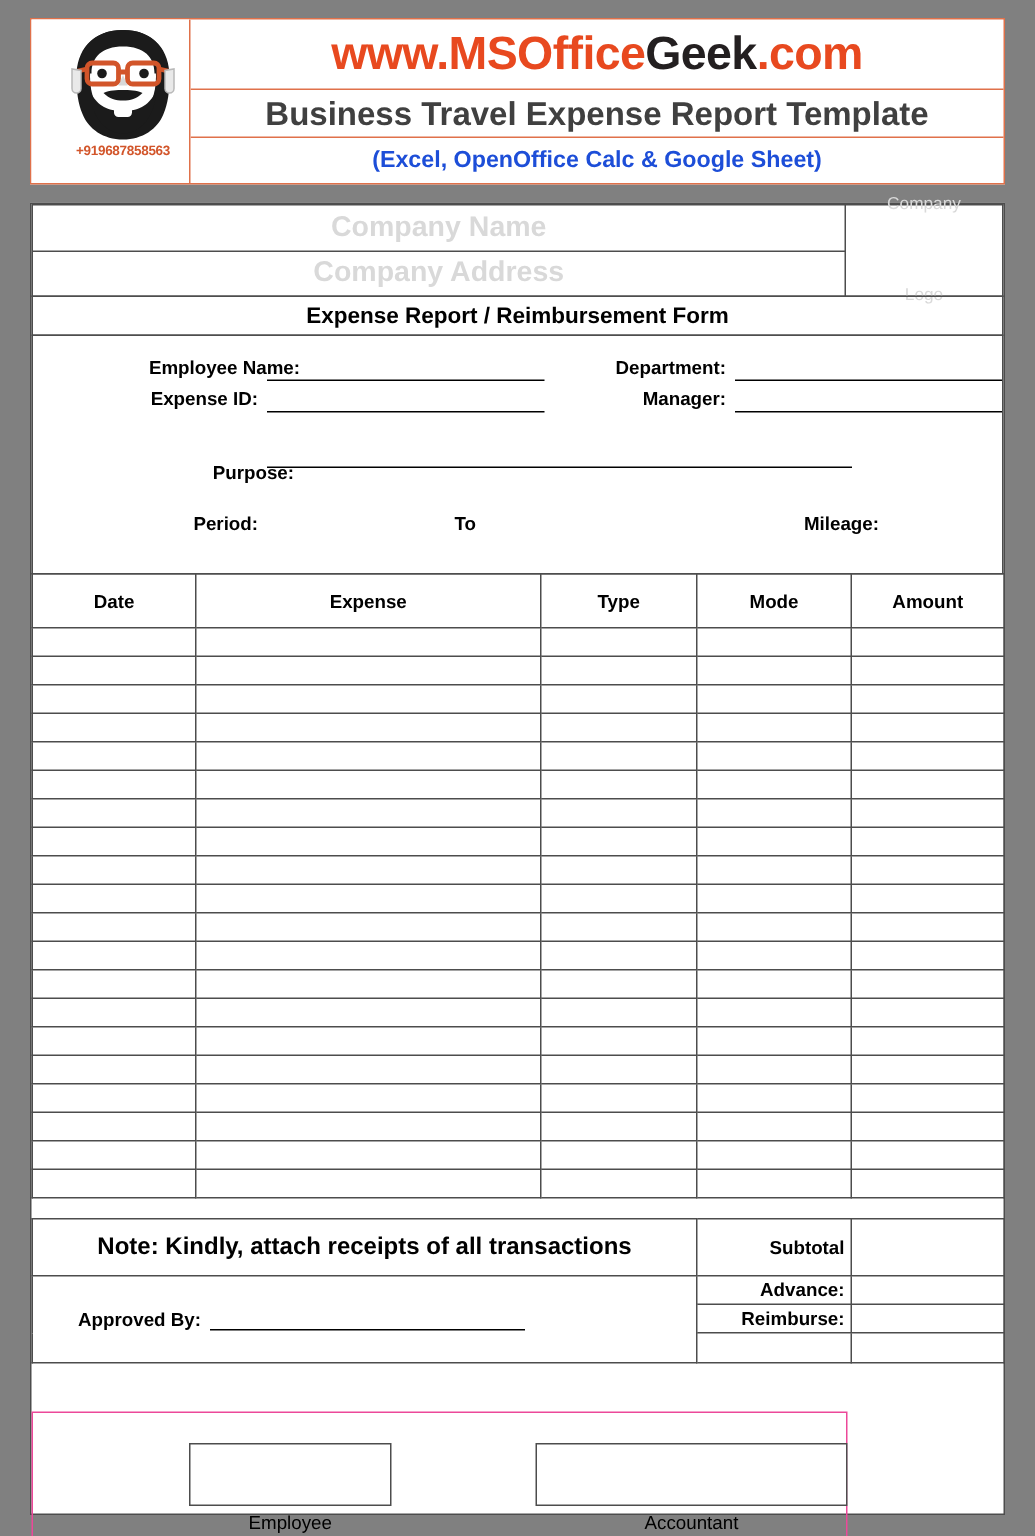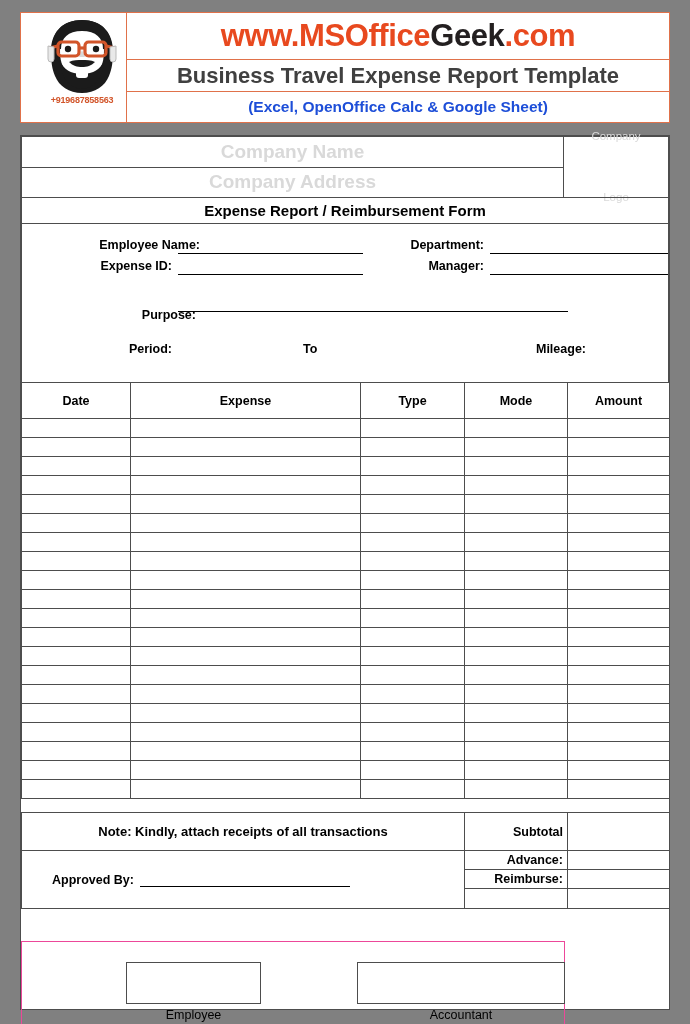--- a/index.html
+++ b/index.html
@@ -233,21 +233,21 @@
     border-collapse: collapse;
     table-layout: fixed;
   }
   .foot td {
     border: 1px solid #4d4d4d;
     box-sizing: border-box;
     padding: 0;
   }
   .note-cell {
     text-align: center;
-    font-size: 13px;
+    font-size: 16px;
     font-weight: bold;
     height: 38px;
     vertical-align: middle;
   }
   .tot-label {
     text-align: right;
     font-size: 12.5px;
     font-weight: bold;
     padding-right: 4px !important;
     height: 19px;

